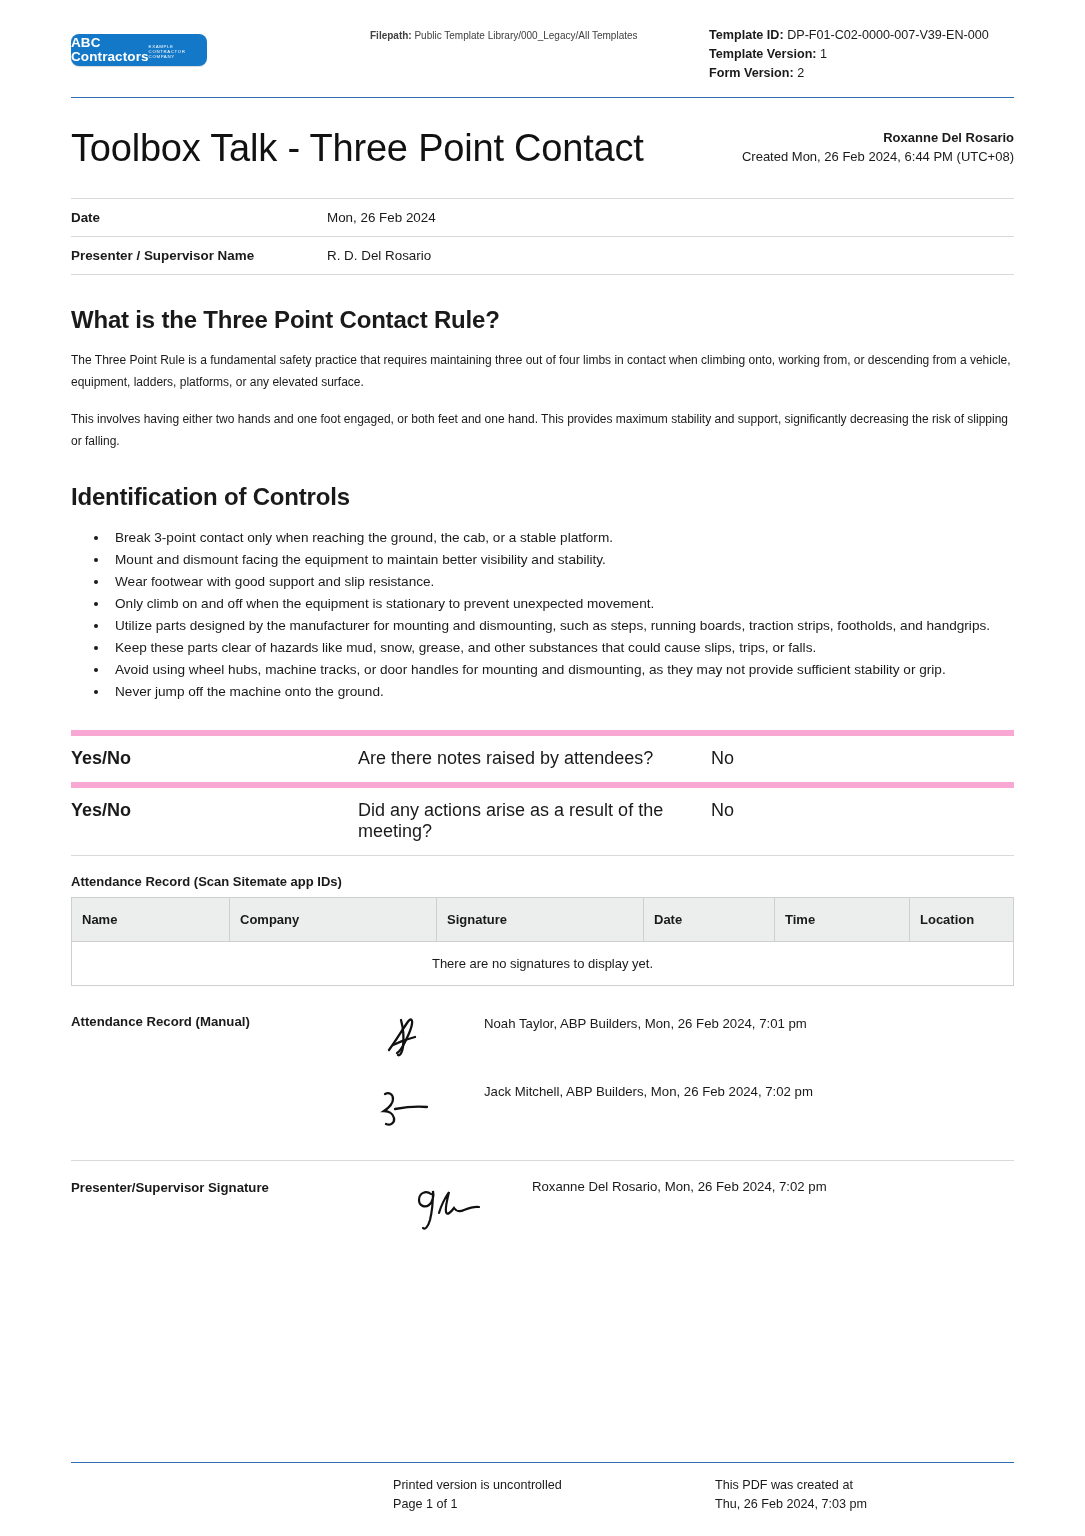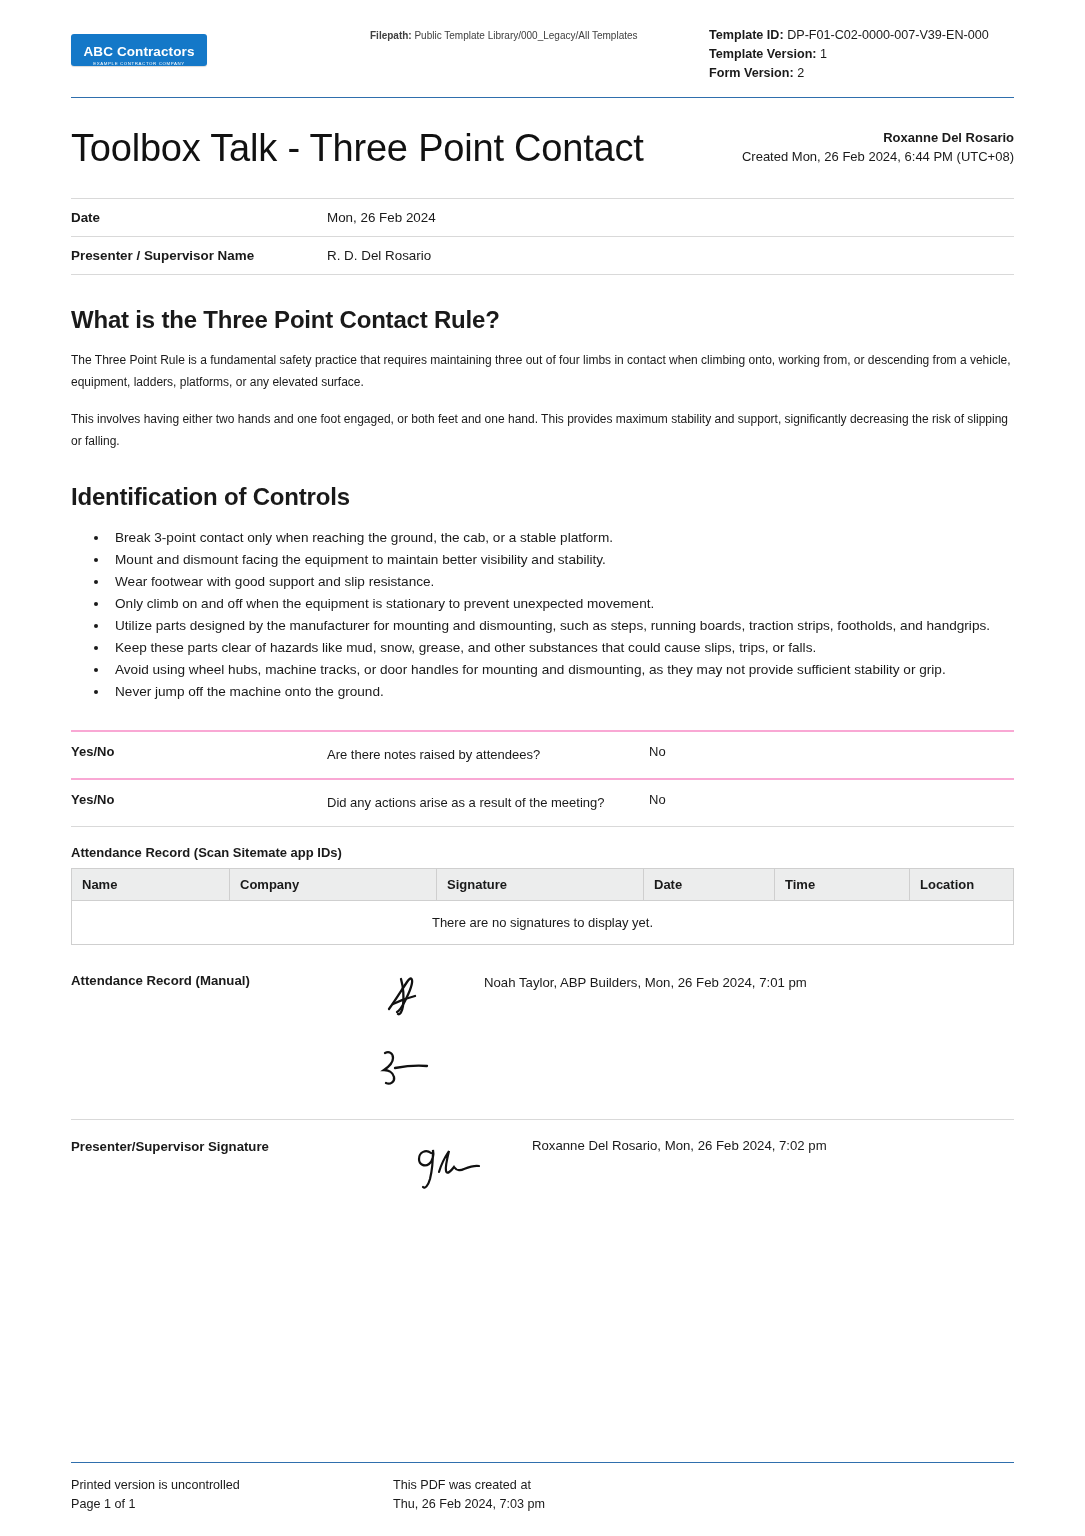--- a/index.html
+++ b/index.html
@@ -31,24 +31,24 @@
   }
   .logo-box {
     width: 200px;
     flex: 0 0 200px;
     padding-top: 12px;
   }
   .logo {
     width: 136px;
     height: 32px;
     background: #1478c8;
-    border-radius: 3px;
+    border-radius: 8px;
     position: relative;
     display: flex;
-    flex-direction: column;
+    flex-direction: row;
     align-items: center;
     justify-content: flex-end;
     box-shadow: 0 1px 1px rgba(0,0,0,0.15);
   }
   .logo .logo-main {
     color: #ffffff;
     font-size: 13.5px;
     font-weight: bold;
     letter-spacing: 0.1px;
     line-height: 14px;
@@ -139,23 +139,24 @@
     font-size: 13.6px;
     line-height: 21.5px;
     margin-bottom: 0.5px;
     padding-left: 6px;
   }
 
   
   .qa-wrap { margin-top: 27px; }
   .qa-row {
     display: flex;
-    border-top: 2px solid #f9a8d4;
+    border-top: 6px solid #f9a8d4;
     padding: 12px 0 13px 0;
-    font-size: 13px;
+    font-size: 18px;
+    gap: 31px;
   }
   .qa-row.last { border-bottom: 1px solid #d9d9d9; }
   .qa-label { flex: 0 0 256px; font-weight: bold; }
   .qa-question { flex: 0 0 322px; line-height: 21px; }
   .qa-answer { flex: 1 1 auto; }
 
   
   .subhead {
     font-size: 13px;
     font-weight: bold;
@@ -164,21 +165,21 @@
   table.attendance {
     width: 100%;
     border-collapse: collapse;
     font-size: 13px;
   }
   table.attendance th {
     background: #eceded;
     border: 1px solid #cfcfcf;
     text-align: left;
     font-weight: bold;
-    padding: 8px 10px;
+    padding: 14px 10px;
   }
   table.attendance td.empty {
     border: 1px solid #cfcfcf;
     border-top: 0;
     text-align: center;
     padding: 14px 10px;
     color: #1a1a1a;
   }
 
   
@@ -248,20 +249,21 @@
     border-top: 1.6px solid #2f6fad;
     margin: 0 0 13px 0;
   }
   .footer-cols {
     display: flex;
     font-size: 12.6px;
     line-height: 19px;
   }
   .footer-left {
     flex: 0 0 322px;
+    margin-left: 322px;
   }
   .footer-right { flex: 1 1 auto; }
 </style>
 </head>
 <body>
 
 <div class="page">
 
   <div class="doc-header">
     <div class="logo-box">
@@ -374,20 +376,21 @@
 
       <div class="manual-item">
         <div class="sig-cell">
           <svg class="sig-svg" width="157" height="54" viewBox="0 0 157 54">
             <g fill="none" stroke="#111" stroke-width="2.3" stroke-linecap="round">
               <path d="M58 14 C62 12, 66 14, 66 19 C66 25, 60 29, 57 31 C61 31, 66 33, 67 38 C68 43, 63 46, 59 44"></path>
               <path d="M68 29 C79 27, 90 26, 100 27"></path>
             </g>
           </svg>
         </div>
+        <div class="sig-text">Jack Mitchell, ABP Builders, Mon, 26 Feb 2024, 7:02 pm</div>
       </div>
 
 
     </div>
   </div>
 
   <div class="presenter-wrap">
     <div class="presenter-label">Presenter/Supervisor Signature</div>
     <div class="presenter-sig">
       <svg class="sig-svg" width="205" height="60" viewBox="0 0 205 60">

